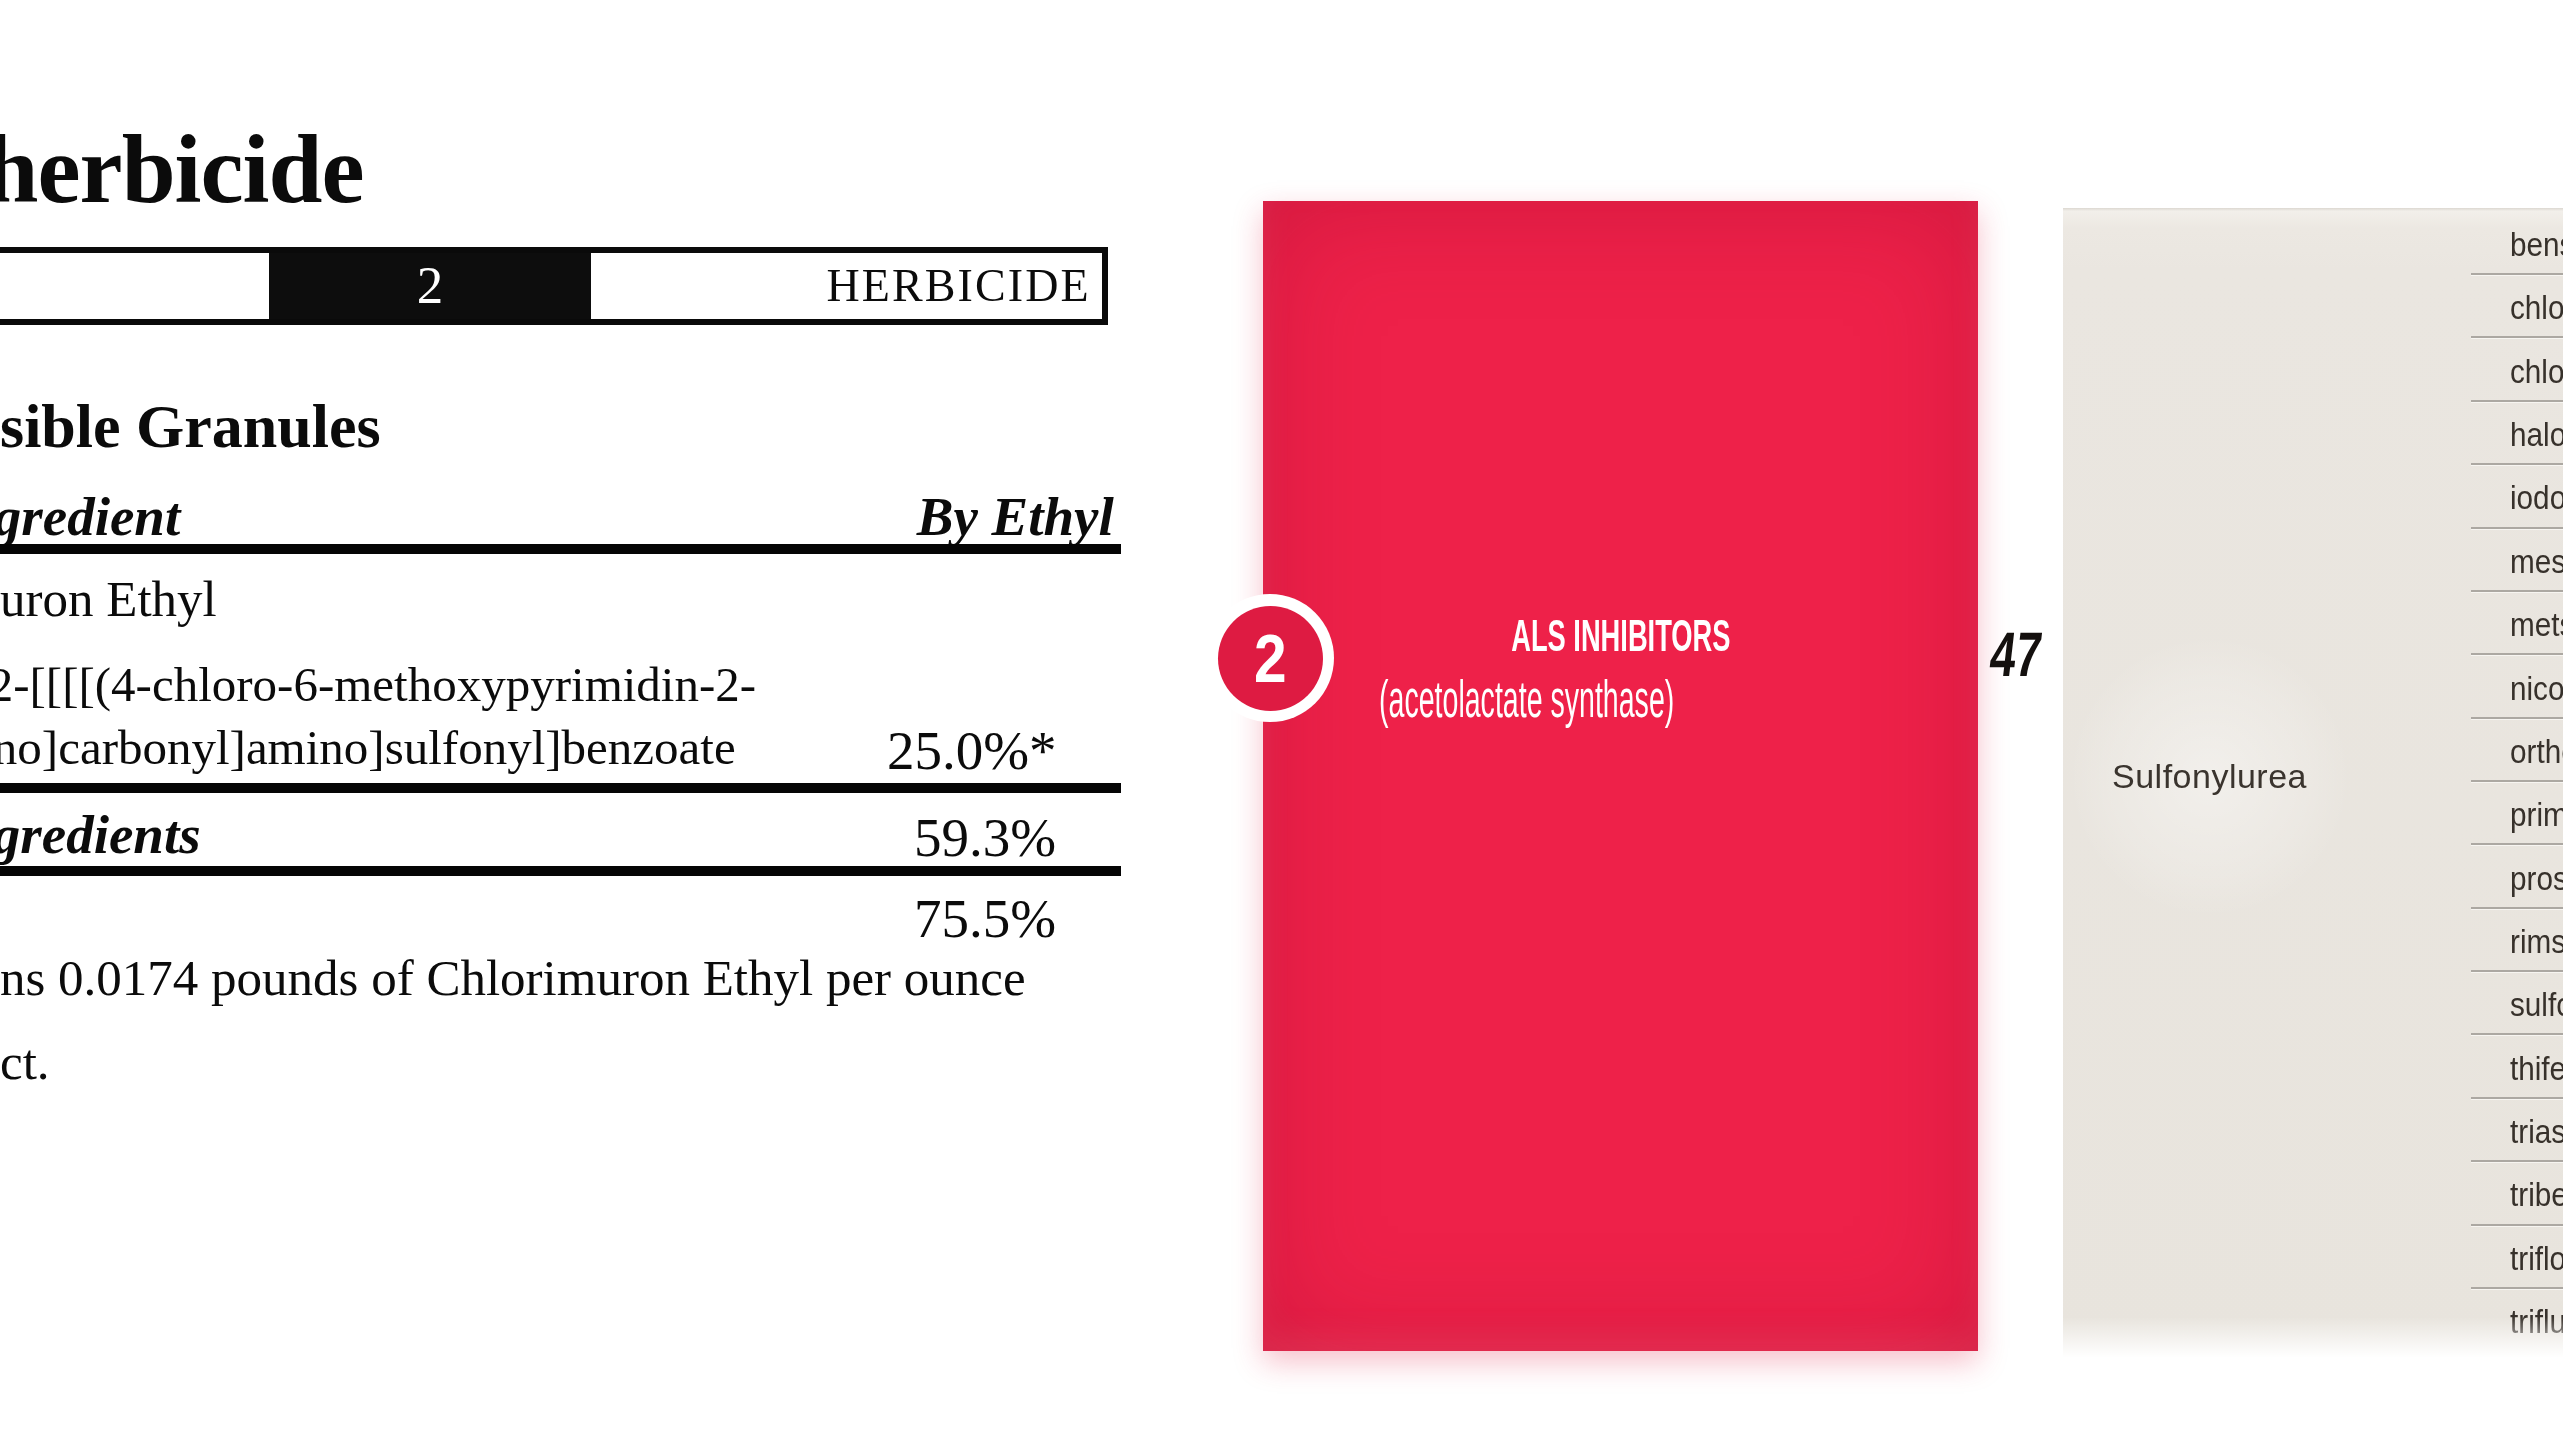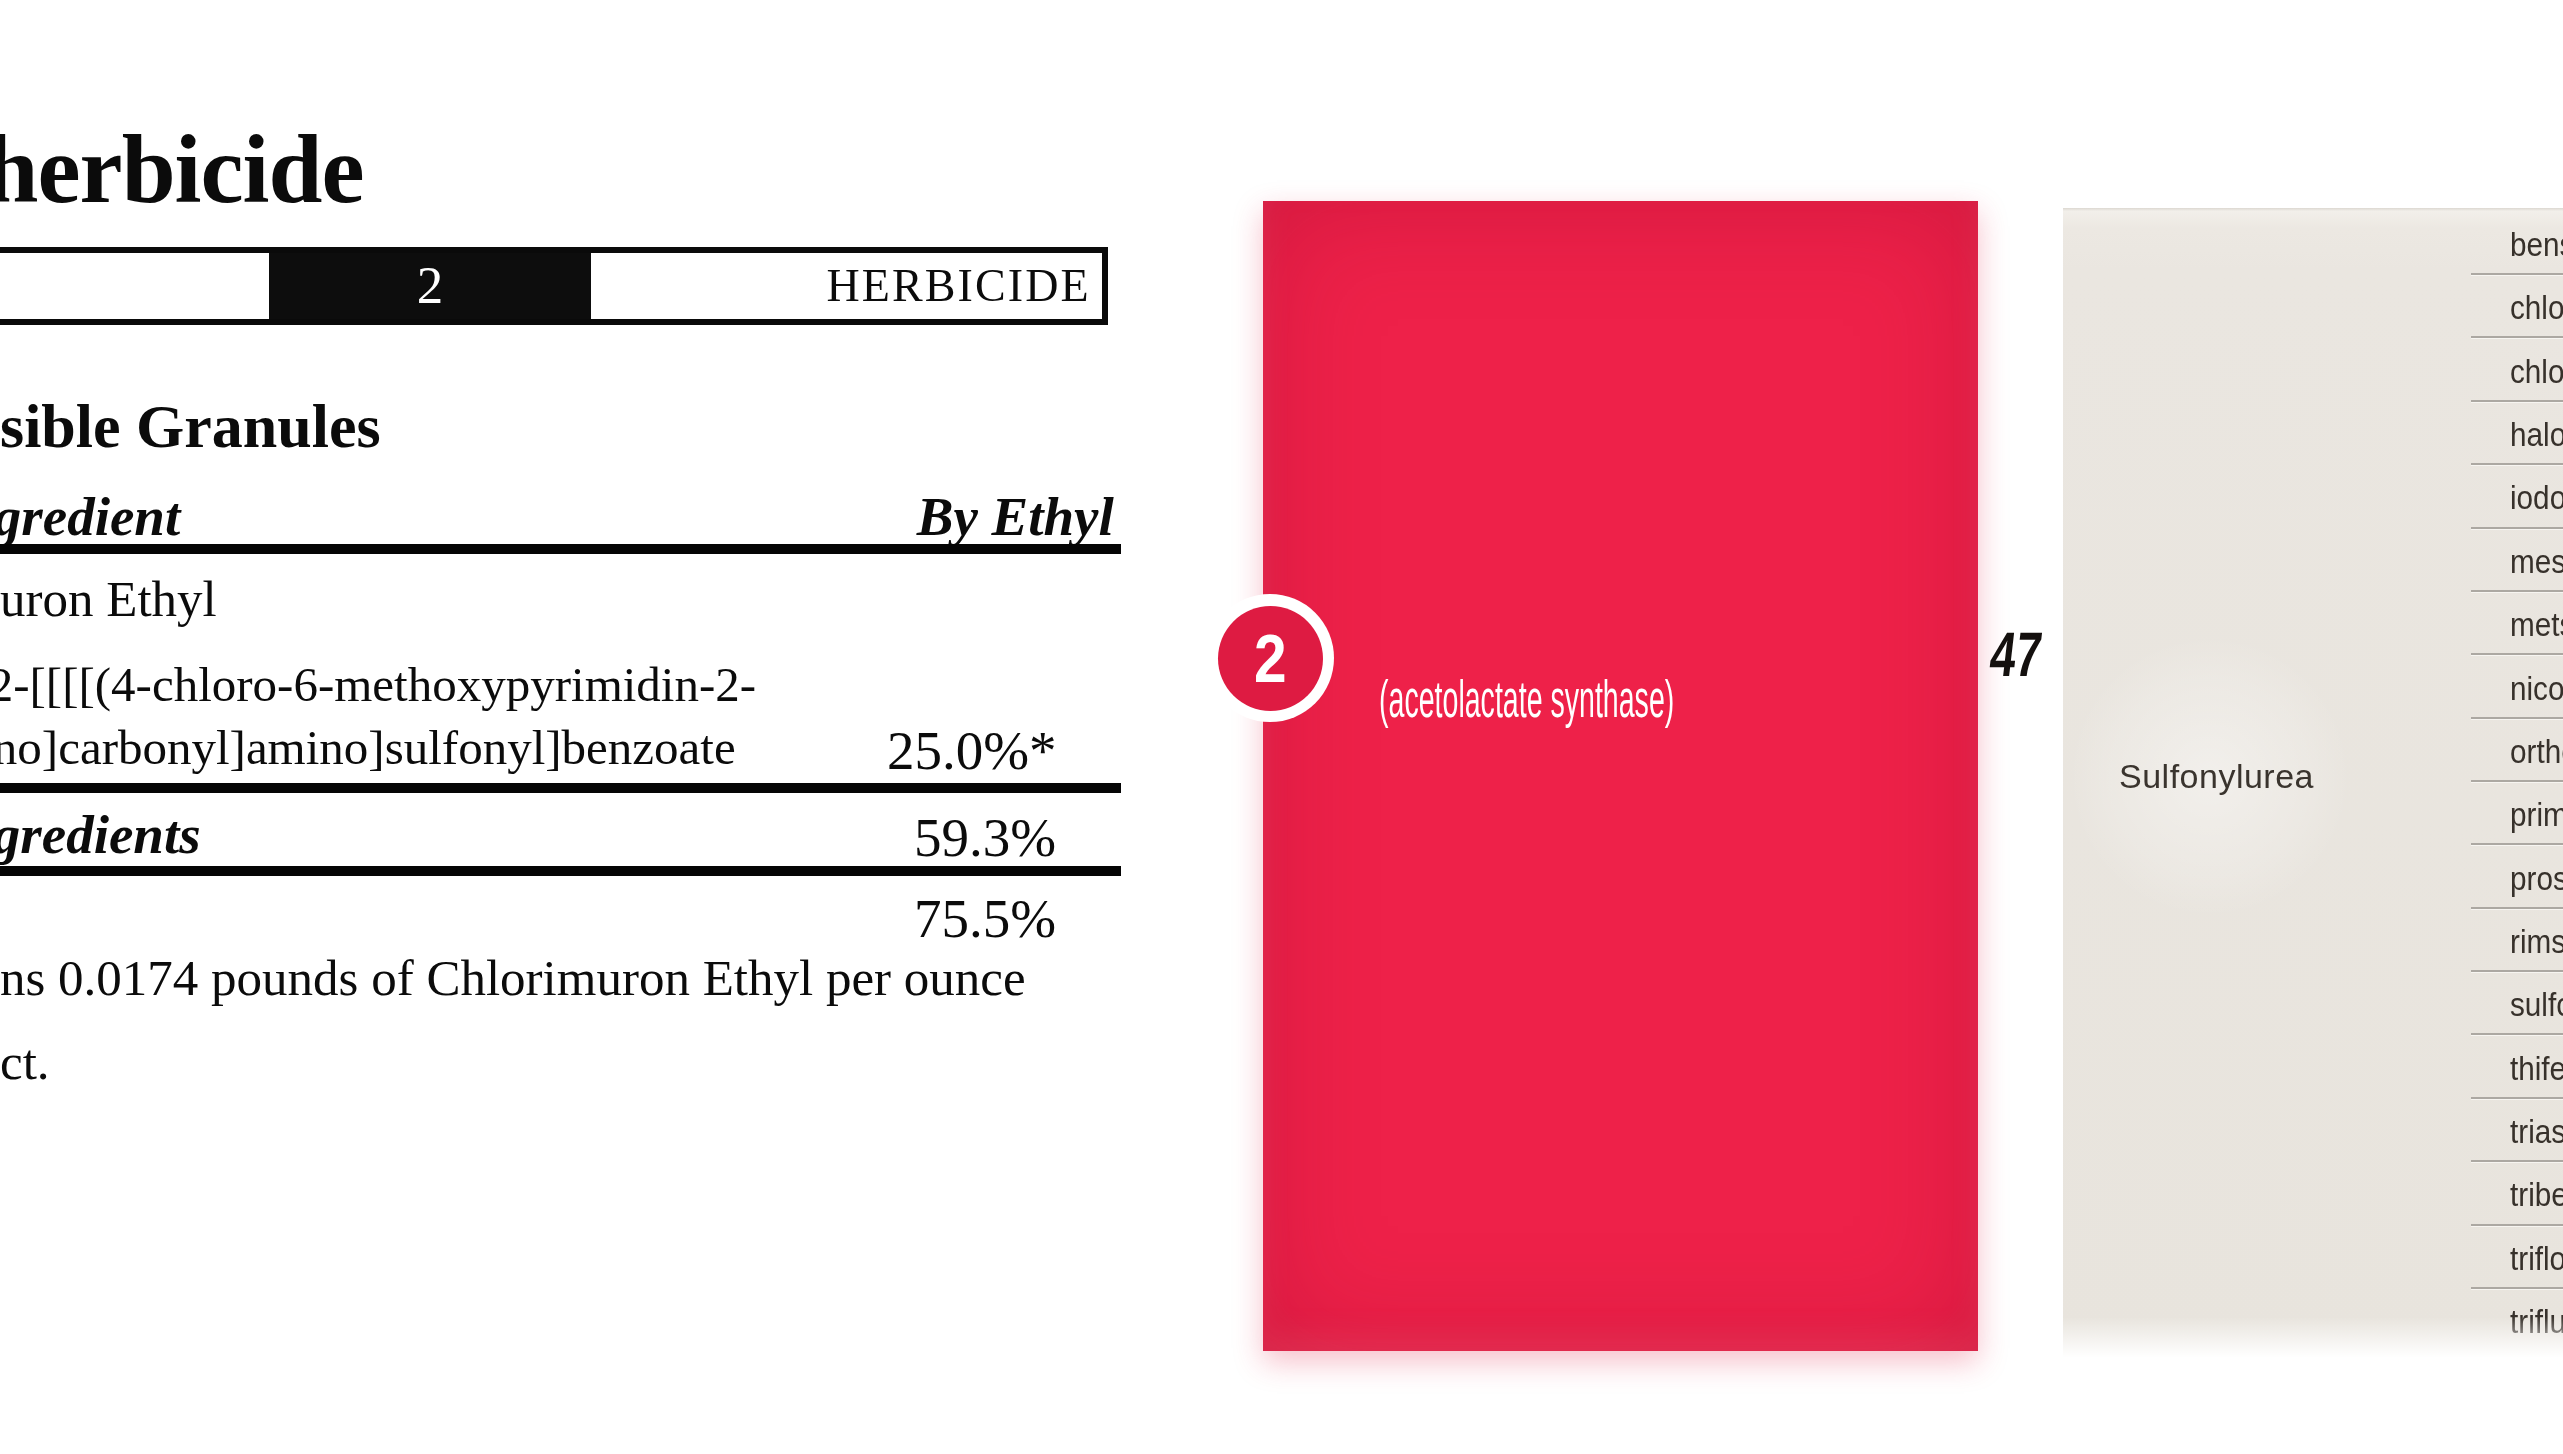--- a/index.html
+++ b/index.html
@@ -144,21 +144,21 @@
   }
   .family-watermark {
     position: absolute;
     left: 7.7px; top: 430px;
     width: 277px; height: 277px;
     border-radius: 50%;
     background: radial-gradient(circle, rgba(255,255,255,0.40) 0%, rgba(255,255,255,0.14) 52%, rgba(255,255,255,0) 72%);
   }
   .family-name {
     position: absolute;
-    left: 56px; top: 551px;
+    left: 49px; top: 551px;
     color: #3a342e;
     font-family: "Liberation Sans", sans-serif;
     font-size: 34px;
     line-height: 34px;
     letter-spacing: 0.5px;
     white-space: nowrap;
   }
   .fam-row {
     position: absolute;
     left: 447px;
@@ -225,20 +225,23 @@
 
     <div class="abs body-line" style="left:0; top:949px">ns 0.0174 pounds of Chlorimuron Ethyl per ounce</div>
     <div class="abs body-line" style="left:0; top:1033px">ct.</div>
   </div>
 
   <div class="abs moa-card">
     <div class="moa-badge">
       <div class="moa-badge-inner">
         <span class="squeeze">2</span>
       </div>
+    </div>
+    <div class="moa-title">
+      <span class="squeeze">ALS INHIBITORS</span>
     </div>
     <div class="moa-subtitle">
       <span class="squeeze">(acetolactate synthase)</span>
     </div>
   </div>
 
   <div class="abs site-number">
     <span class="squeeze">47</span>
   </div>
 

